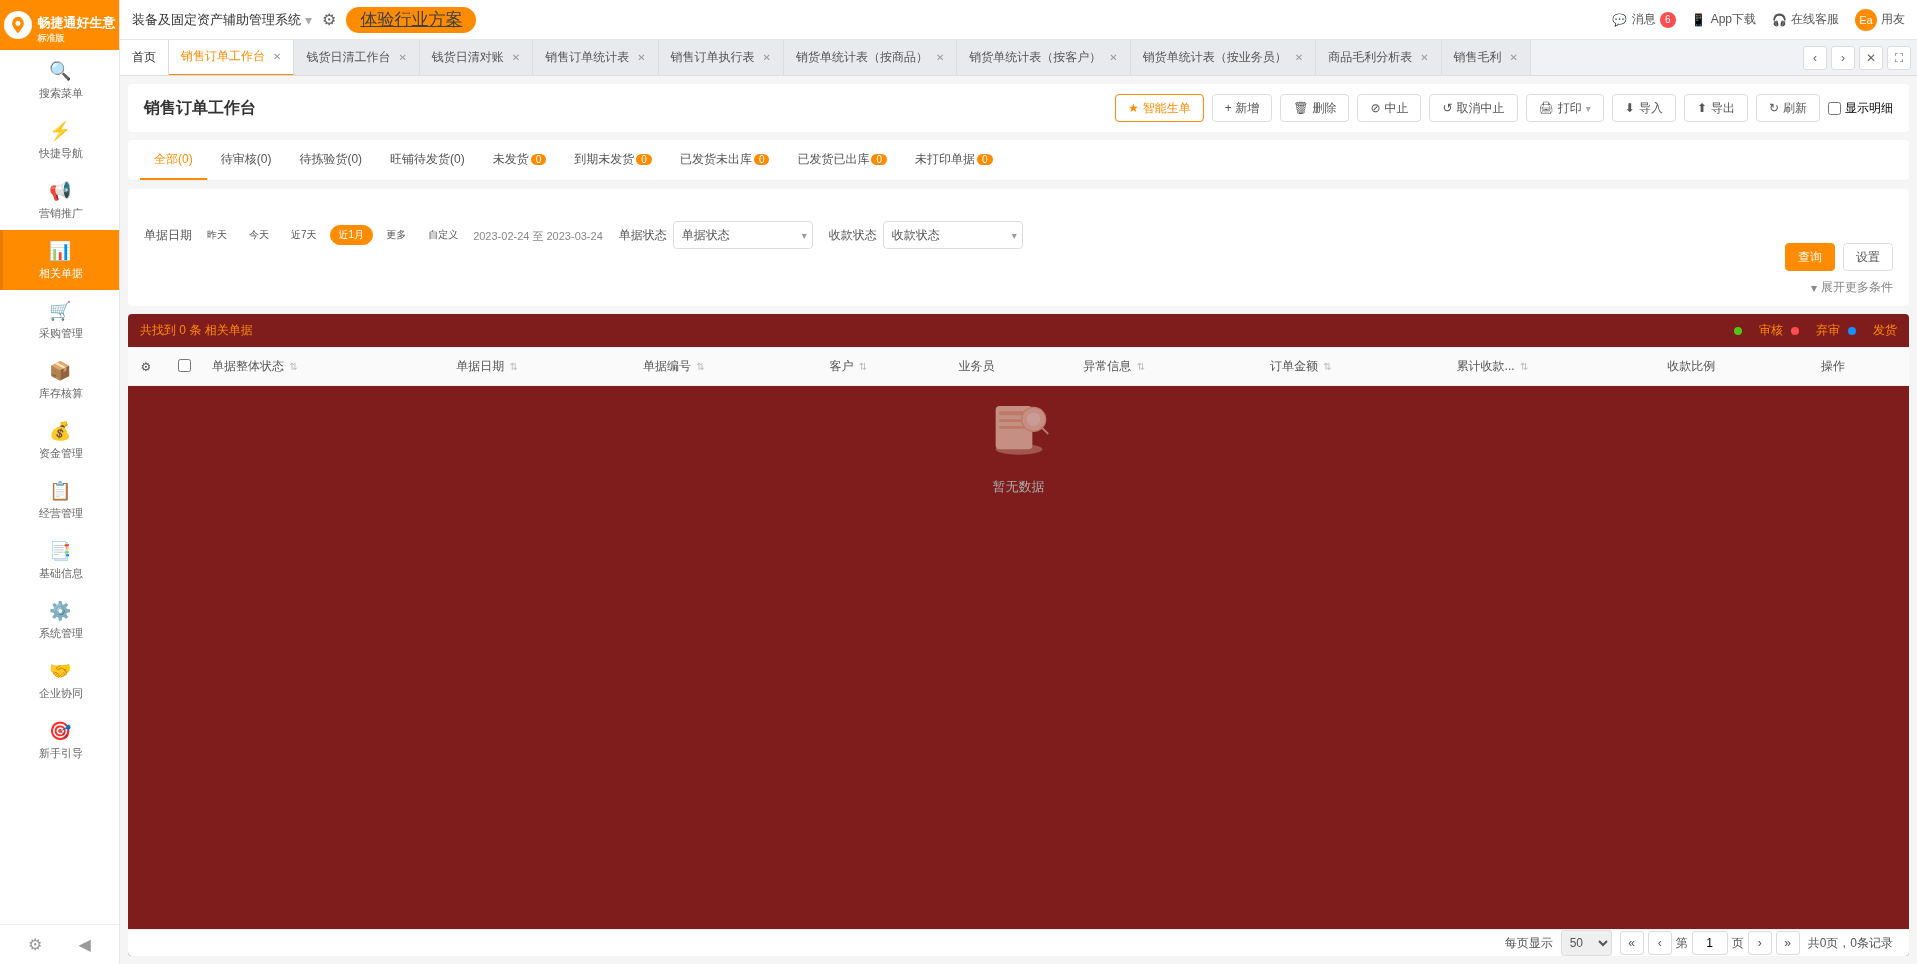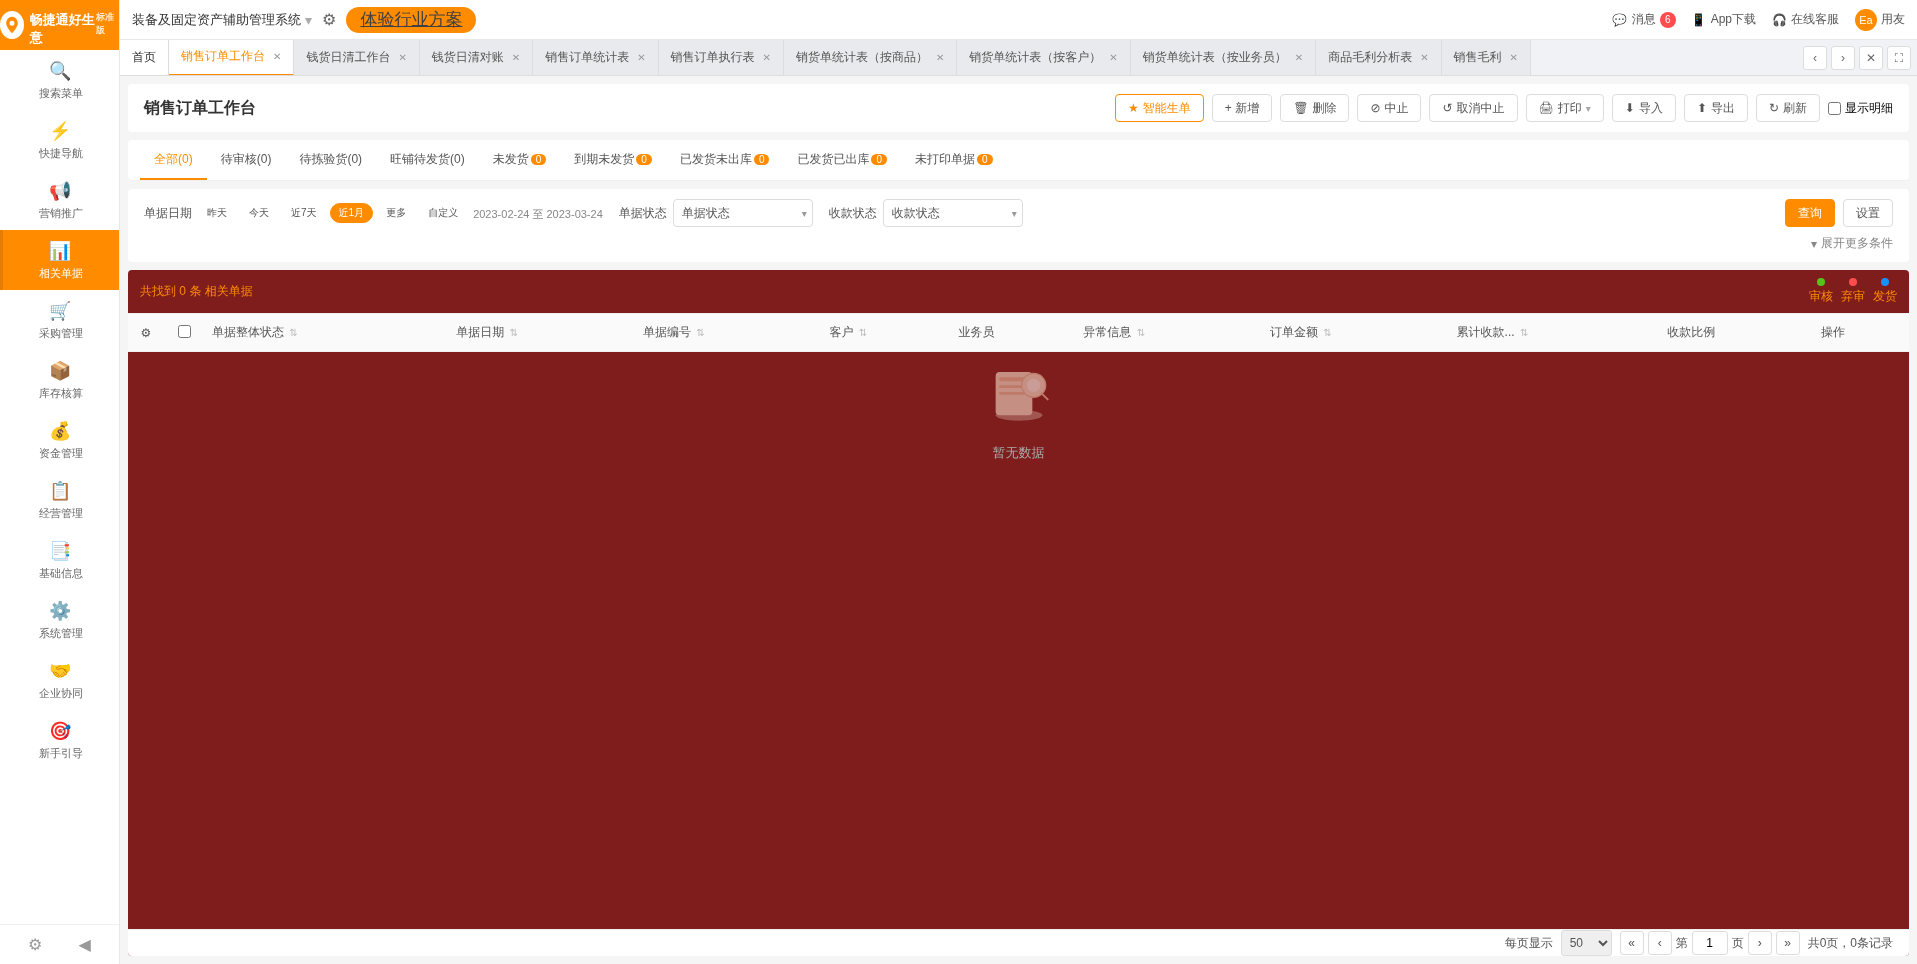--- a/index.html
+++ b/index.html
@@ -3,21 +3,21 @@
   <meta charset="utf-8">
   <style>
     * { box-sizing: border-box; margin: 0; padding: 0; }
     body { font-family: "Microsoft YaHei", Arial, sans-serif; font-size: 12px; background: #f5f5f5; display: flex; height: 964px; overflow: hidden; }
 
     
     .sidebar { width: 120px; background: #fff; display: flex; flex-direction: column; border-right: 1px solid #e8e8e8; flex-shrink: 0; }
     .sidebar-logo { height: 50px; background: #ff8c00; display: flex; align-items: center; justify-content: center; color: #fff; font-size: 13px; font-weight: bold; gap: 6px; }
     .sidebar-logo .logo-icon { width: 28px; height: 28px; background: #fff; border-radius: 50%; display: flex; align-items: center; justify-content: center; }
     .sidebar-logo .logo-icon svg { width: 20px; height: 20px; }
-    .sidebar-logo-text { display: flex; flex-direction: row; font-size: 11px; margin-top: 8px; }
+    .sidebar-logo-text { display: flex; flex-direction: column; font-size: 11px; margin-top: 8px; }
     .sidebar-logo-text span:first-child { font-size: 13px; }
     .sidebar-logo-text span:last-child { font-size: 9px; color: rgba(255,255,255,0.8); }
 
     .sidebar-nav { flex: 1; overflow-y: auto; }
     .sidebar-item { display: flex; flex-direction: column; align-items: center; justify-content: center; height: 60px; cursor: pointer; color: #666; font-size: 11px; gap: 4px; border-left: 3px solid transparent; }
     .sidebar-item.active { background: #ff8c00; color: #fff; border-left-color: #e67c00; }
     .sidebar-item .icon { font-size: 18px; }
 
     .sidebar-footer { padding: 10px; display: flex; justify-content: space-around; border-top: 1px solid #f0f0f0; }
     .sidebar-footer-btn { cursor: pointer; color: #999; font-size: 16px; }
@@ -72,21 +72,21 @@
     .filter-select-wrap { position: relative; display: inline-block; }
     .filter-select-wrap::after { content: "▾"; position: absolute; right: 6px; top: 50%; transform: translateY(-50%); pointer-events: none; color: #999; font-size: 10px; }
     .expand-more { display: flex; align-items: center; gap: 4px; color: #888; font-size: 12px; cursor: pointer; margin-left: auto; }
 
     
     .table-area { background: #7f1d1d; border-radius: 4px; flex: 1; display: flex; flex-direction: column; overflow: hidden; }
     .table-toolbar { padding: 8px 12px; display: flex; align-items: center; justify-content: space-between; border-bottom: 1px solid #f0f0f0; }
     .table-count { font-size: 12px; color: #555; }
     .table-count span { color: #ff8c00; }
     .table-toolbar-actions { display: flex; gap: 8px; }
-    .action-btn { display: flex; align-items: center; gap: 2px; cursor: pointer; font-size: 12px; color: #ff8c00; flex-direction: column; }
+    .action-btn { display: flex; align-items: center; gap: 17px; cursor: pointer; font-size: 12px; color: #ff8c00; }
     .action-btn .dot { width: 8px; height: 8px; border-radius: 50%; display: inline-block; }
     .dot-green { background: #52c41a; }
     .dot-red { background: #ff4d4f; }
     .dot-blue { background: #1890ff; }
 
     .table-wrap { overflow: auto; flex: 1; }
     table { width: 100%; border-collapse: collapse; font-size: 12px; }
     thead tr { background: #fafafa; }
     th { padding: 10px 8px; text-align: left; color: #555; font-weight: normal; border-bottom: 1px solid #f0f0f0; white-space: nowrap; }
     th .sort-icon { color: #bbb; font-size: 10px; margin-left: 2px; }
@@ -372,21 +372,21 @@
           </div>
         </div>
         <div class="filter-item">
           <span class="filter-label">收款状态</span>
           <div class="filter-select-wrap">
             <select class="filter-select">
               <option>收款状态</option>
             </select>
           </div>
         </div>
-        <div style="display:flex;gap:8px;margin-left:auto;">
+        <div style="display:flex;gap:8px;margin-left:auto;margin-top:44px;">
           <button class="btn btn-primary">查询</button>
           <button class="btn">设置</button>
         </div>
       </div>
       <div class="filter-row">
         <div class="expand-more">
           <span>▾</span>
           <span>展开更多条件</span>
         </div>
       </div>

